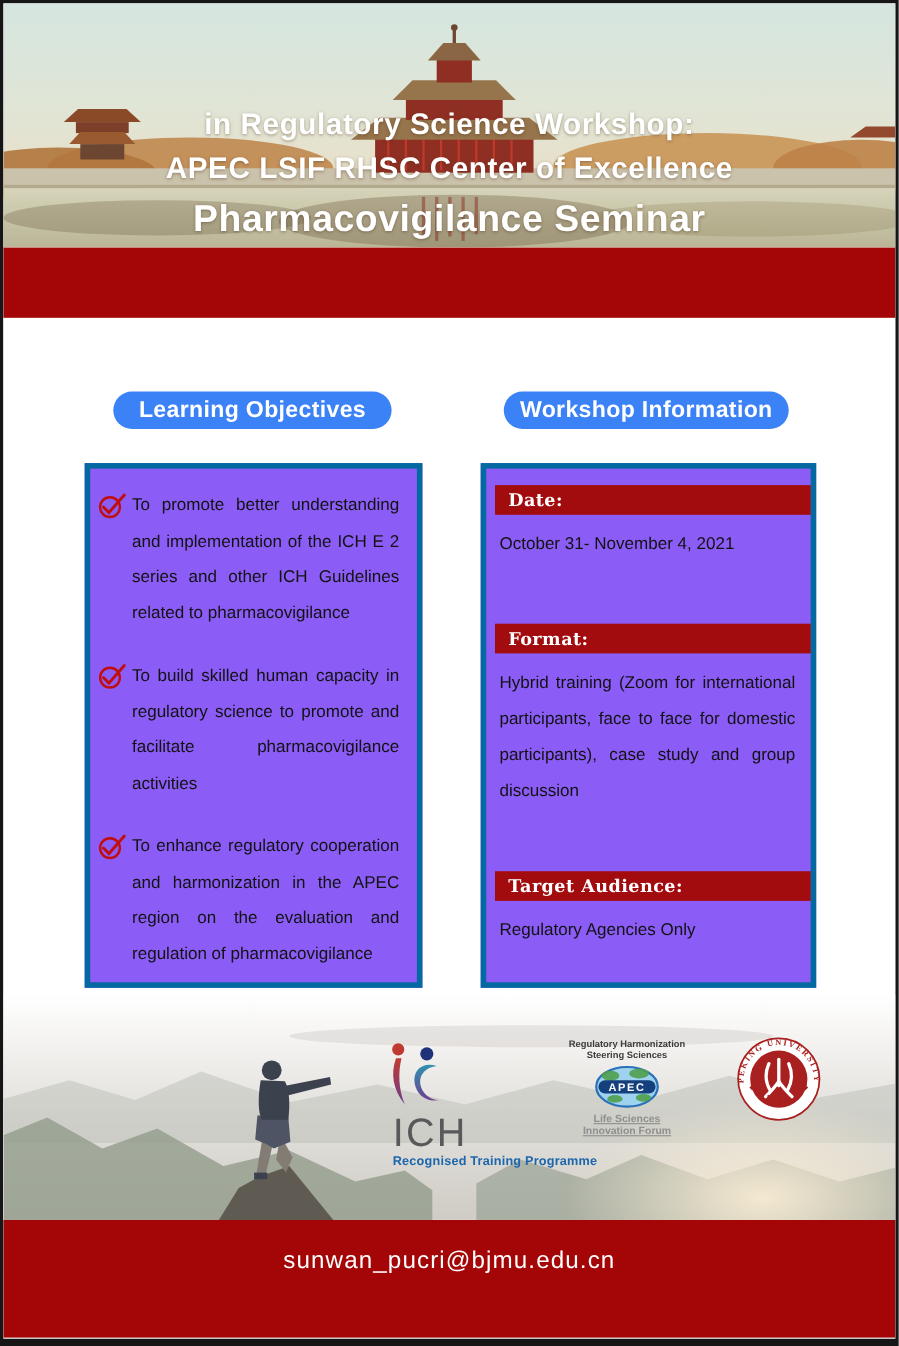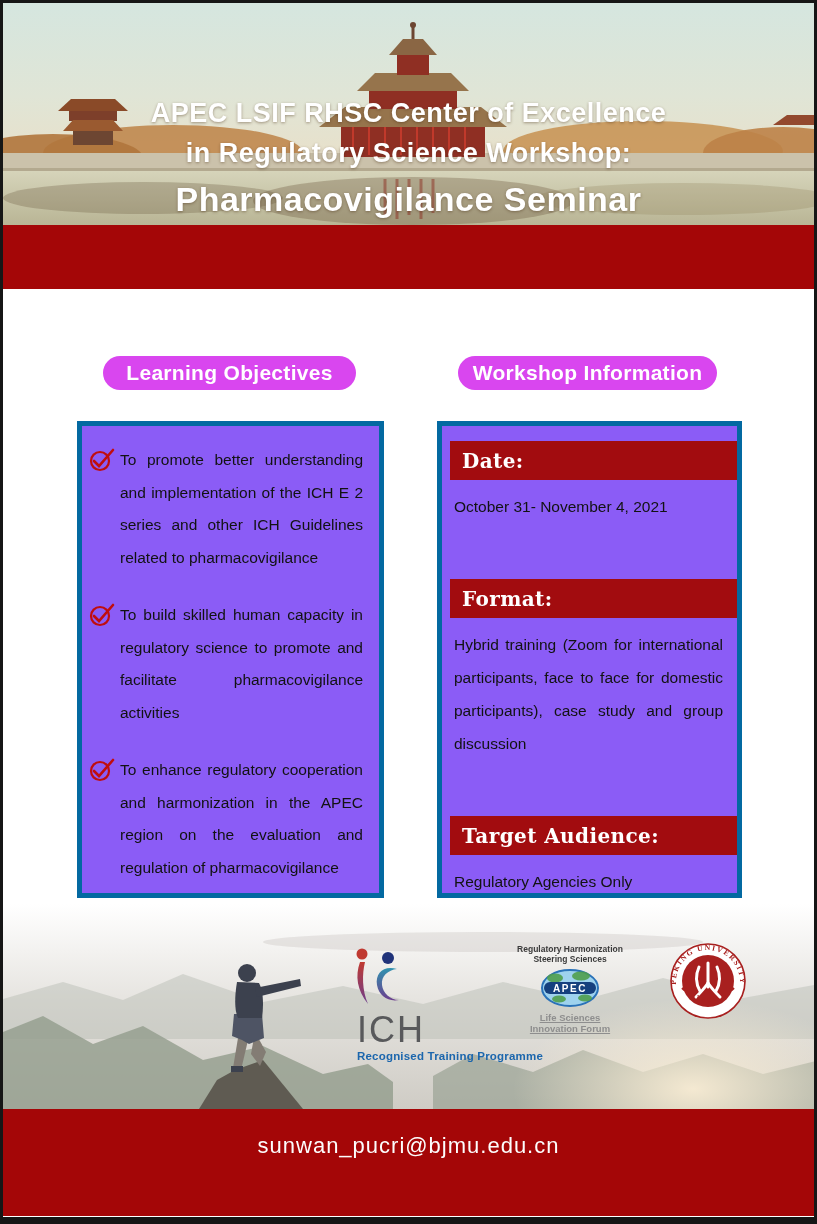--- a/index.html
+++ b/index.html
@@ -12,34 +12,34 @@
   
   .header{position:relative;width:100%;height:222px;overflow:hidden;}
   .header svg{position:absolute;top:0;left:0;}
   .header-title{position:absolute;top:90px;left:0;width:100%;text-align:center;color:#fff;
     text-shadow:0 1px 3px rgba(70,45,20,.45);}
   .title-line{font-size:27px;font-weight:bold;line-height:40px;letter-spacing:.5px;}
   .title-main{font-size:34px;font-weight:bold;line-height:46px;margin-top:3px;letter-spacing:.5px;}
   .red-band{width:100%;height:64px;background:#a40607;}
   
   .content{position:relative;width:100%;height:615px;background:#fff;}
-  .pill{position:absolute;top:67px;height:34px;border-radius:18px;background:#d946ef;
+  .pill{position:absolute;top:67px;height:34px;border-radius:18px;background:#3b82f6;
     color:#fff;font-weight:bold;font-size:21px;display:flex;align-items:center;justify-content:center;
     letter-spacing:.3px;}
   .pill-left{left:100px;width:253px;}
   .pill-right{left:455px;width:259px;}
   .box{position:absolute;top:132px;height:477px;border:5px solid #0369a1;box-sizing:border-box;background:#8b5cf6;}
   .box-left{left:74px;width:307px;padding:18px 16px 0 7px;}
   .box-right{left:434px;width:305px;}
   .obj-item{display:flex;gap:5px;margin-bottom:25px;}
   .obj-item svg{flex:0 0 26px;margin-top:3px;}
   .obj-text{margin:0;font-size:15.5px;line-height:32.5px;color:#121212;text-align:justify;}
-  .info-bar{margin-left:8px;height:39px;background:#a20c0f;display:flex;align-items:center;
+  .info-bar{margin-left:8px;height:27px;background:#a20c0f;display:flex;align-items:center;
     padding-left:12px;box-sizing:border-box;color:#fff;
-    font-family:"DejaVu Serif","Liberation Serif",serif;font-weight:bold;font-size:20px;letter-spacing:.4px;}
+    font-family:"DejaVu Serif","Liberation Serif",serif;font-weight:bold;font-size:16px;letter-spacing:.4px;}
   .bar-date{margin-top:15px;}
   .bar-format{margin-top:56px;}
   .bar-target{margin-top:56px;}
   .info-body{margin:10px 14px 0 12px;font-size:15.5px;line-height:33px;color:#121212;text-align:justify;}
   
   .photo-band{position:relative;width:100%;height:205px;overflow:hidden;background:#fff;}
   .photo-band > svg.scene{position:absolute;top:0;left:0;}
   .ich-logo{position:absolute;left:350px;top:42px;display:flex;align-items:flex-start;flex-direction:column;}
   .ich-textblock{margin-left:4px;margin-top:6px;}
   .ich-word{font-size:36px;line-height:36px;color:#58595b;letter-spacing:2px;font-weight:normal;}
@@ -117,22 +117,22 @@
         <line x1="382" y1="176" x2="382" y2="212"></line>
           <line x1="394" y1="176" x2="394" y2="216"></line>
         <line x1="406" y1="176" x2="406" y2="212"></line>
           <line x1="418" y1="176" x2="418" y2="216"></line>
         <line x1="430" y1="176" x2="430" y2="210"></line>
       </g>
       <ellipse cx="140" cy="195" rx="140" ry="16" fill="#6b5a40" opacity="0.3"></ellipse>
       <ellipse cx="680" cy="196" rx="150" ry="16" fill="#8c7a55" opacity="0.25"></ellipse>
     </svg>
     <div class="header-title">
+      <div class="title-line">in Regulatory Science Workshop:</div>
       <div class="title-line">APEC LSIF RHSC Center of Excellence</div>
-      <div class="title-line">in Regulatory Science Workshop:</div>
       <div class="title-main">Pharmacovigilance Seminar</div>
     </div>
   </div>
 
   <div class="red-band"></div>
 
   <div class="content">
 
     <div class="pill pill-left">
       <span>Learning Objectives</span>

